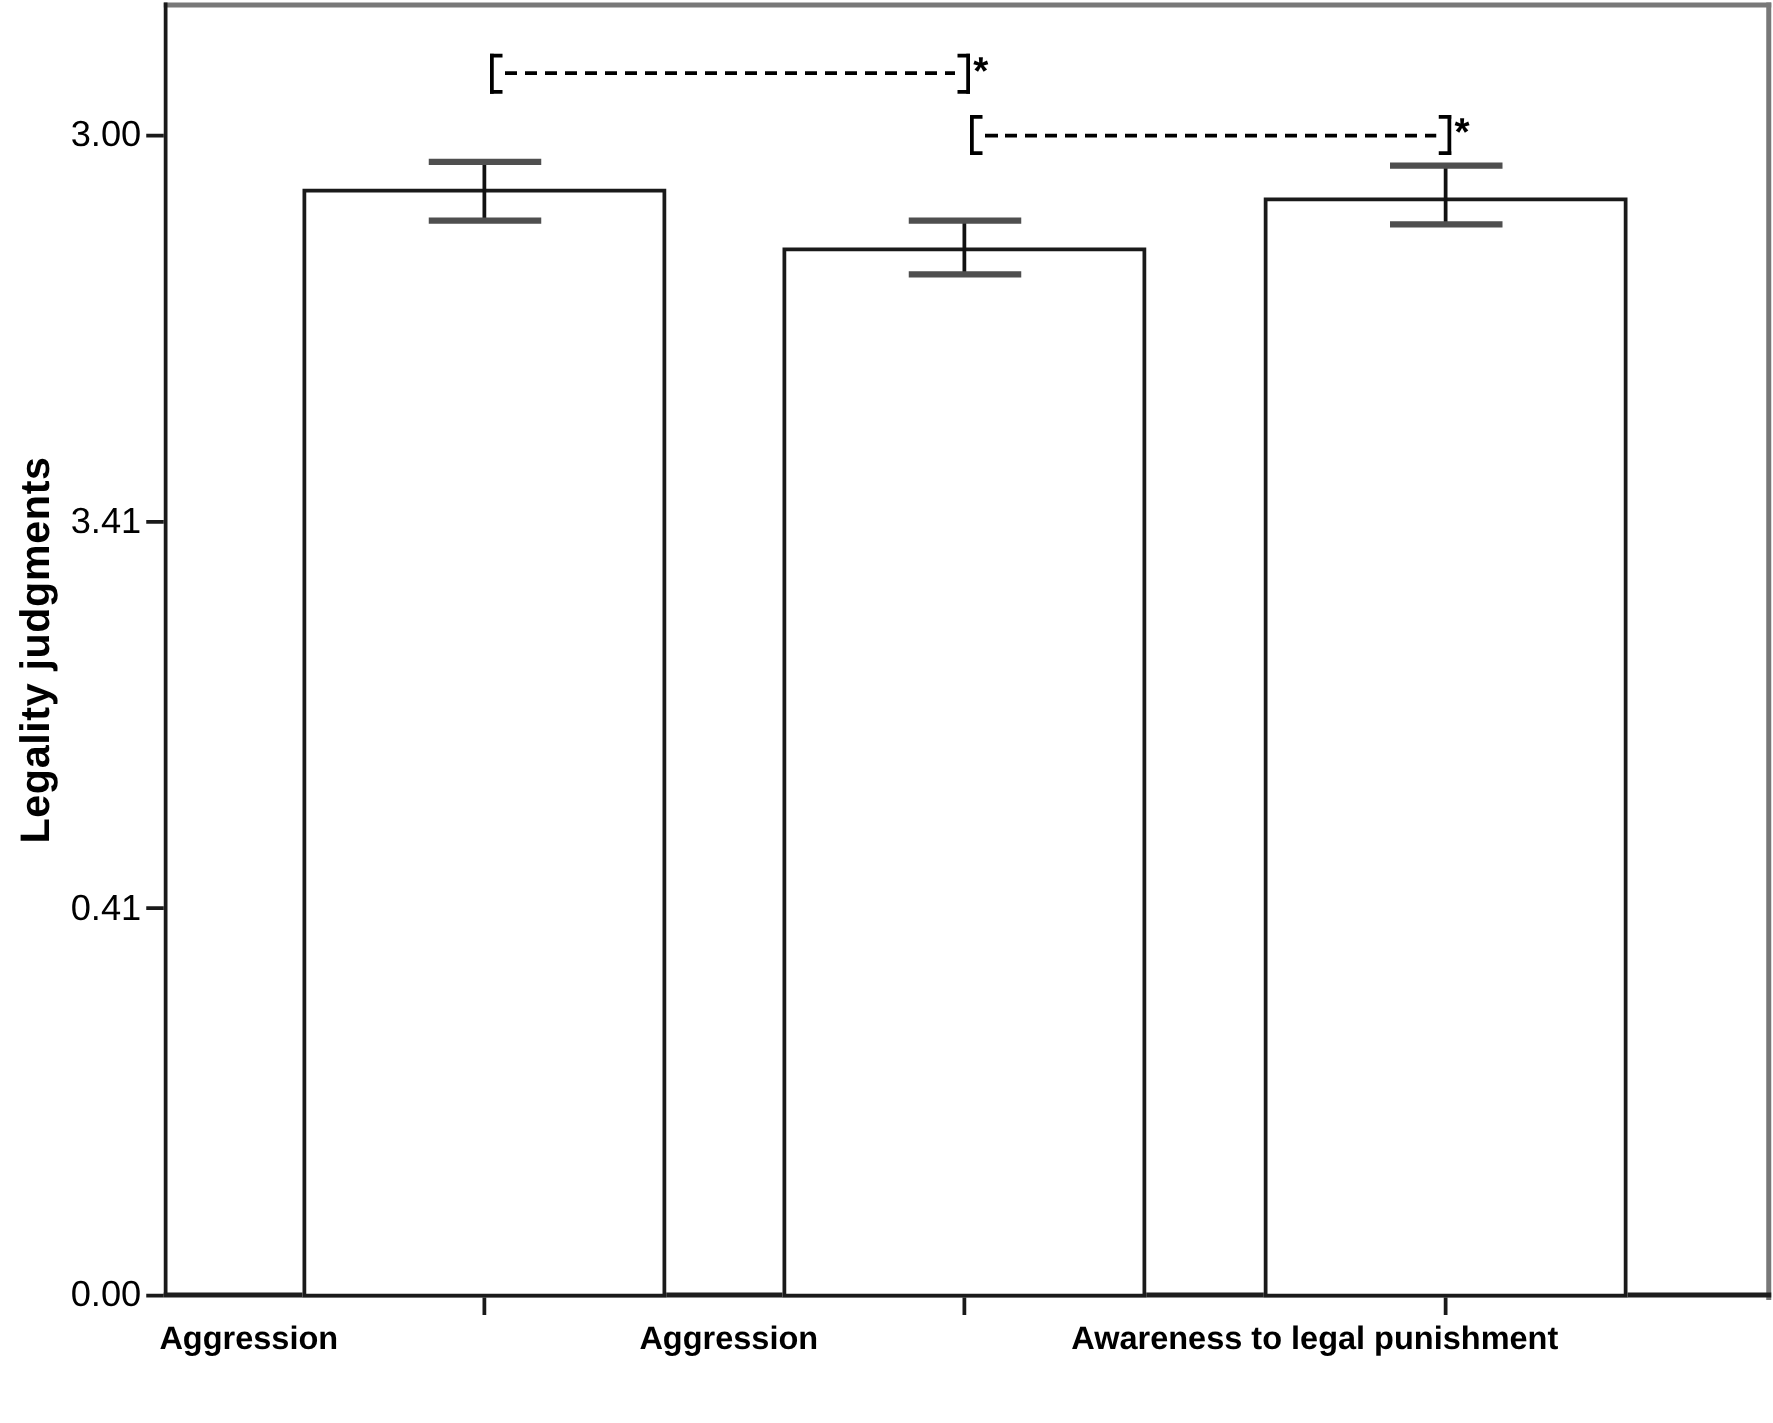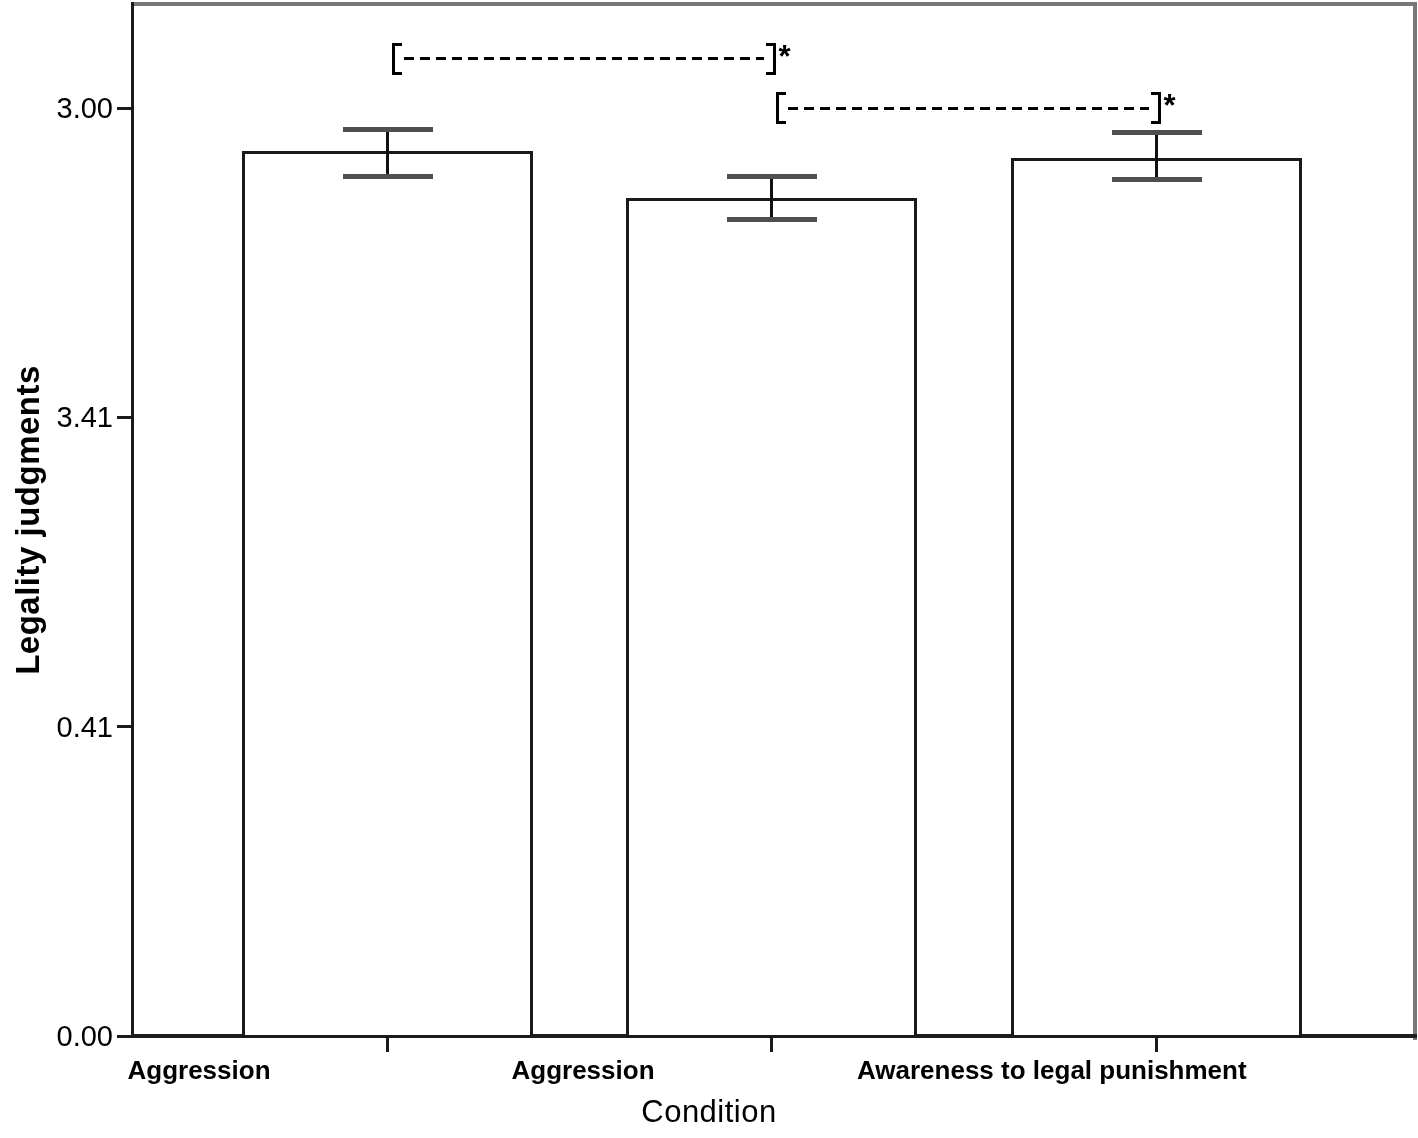--- a/index.html
+++ b/index.html
@@ -76,21 +76,20 @@
     font-size: 31px;
     font-weight: bold;
     line-height: 31px;
   }
 </style>
 </head>
 <body>
 
 <div class="canvas">
   <div class="y-title">Legality judgments</div>
-  <div class="x-title">Condition</div>
   <div id="plot-layer" class="abs" style="left:0;top:0;width:1418px;height:1138px;">
       <div style="position: absolute; left: 131px; top: 2px; width: 1286px; height: 4px; background: rgb(120, 120, 120);"></div>
       <div style="position: absolute; left: 1413px; top: 2px; width: 4px; height: 1038px; background: rgb(120, 120, 120);"></div>
       <div style="position: absolute; left: 131px; top: 2px; width: 3px; height: 1034px; background: rgb(26, 26, 26);"></div>
       <div style="position: absolute; left: 131px; top: 1034px; width: 1286px; height: 4px; background: rgb(29, 29, 29);"></div>
       <div style="position: absolute; left: 117px; top: 1034.5px; width: 14px; height: 3px; background: rgb(26, 26, 26);"></div>
       <div class="ytick-label" style="position: absolute; left: 33px; top: 1021px;">0.00</div>
       <div style="position: absolute; left: 117px; top: 725.2px; width: 14px; height: 3px; background: rgb(26, 26, 26);"></div>
       <div class="ytick-label" style="position: absolute; left: 33px; top: 711.7px;">0.41</div>
       <div style="position: absolute; left: 117px; top: 415.9px; width: 14px; height: 3px; background: rgb(26, 26, 26);"></div>

